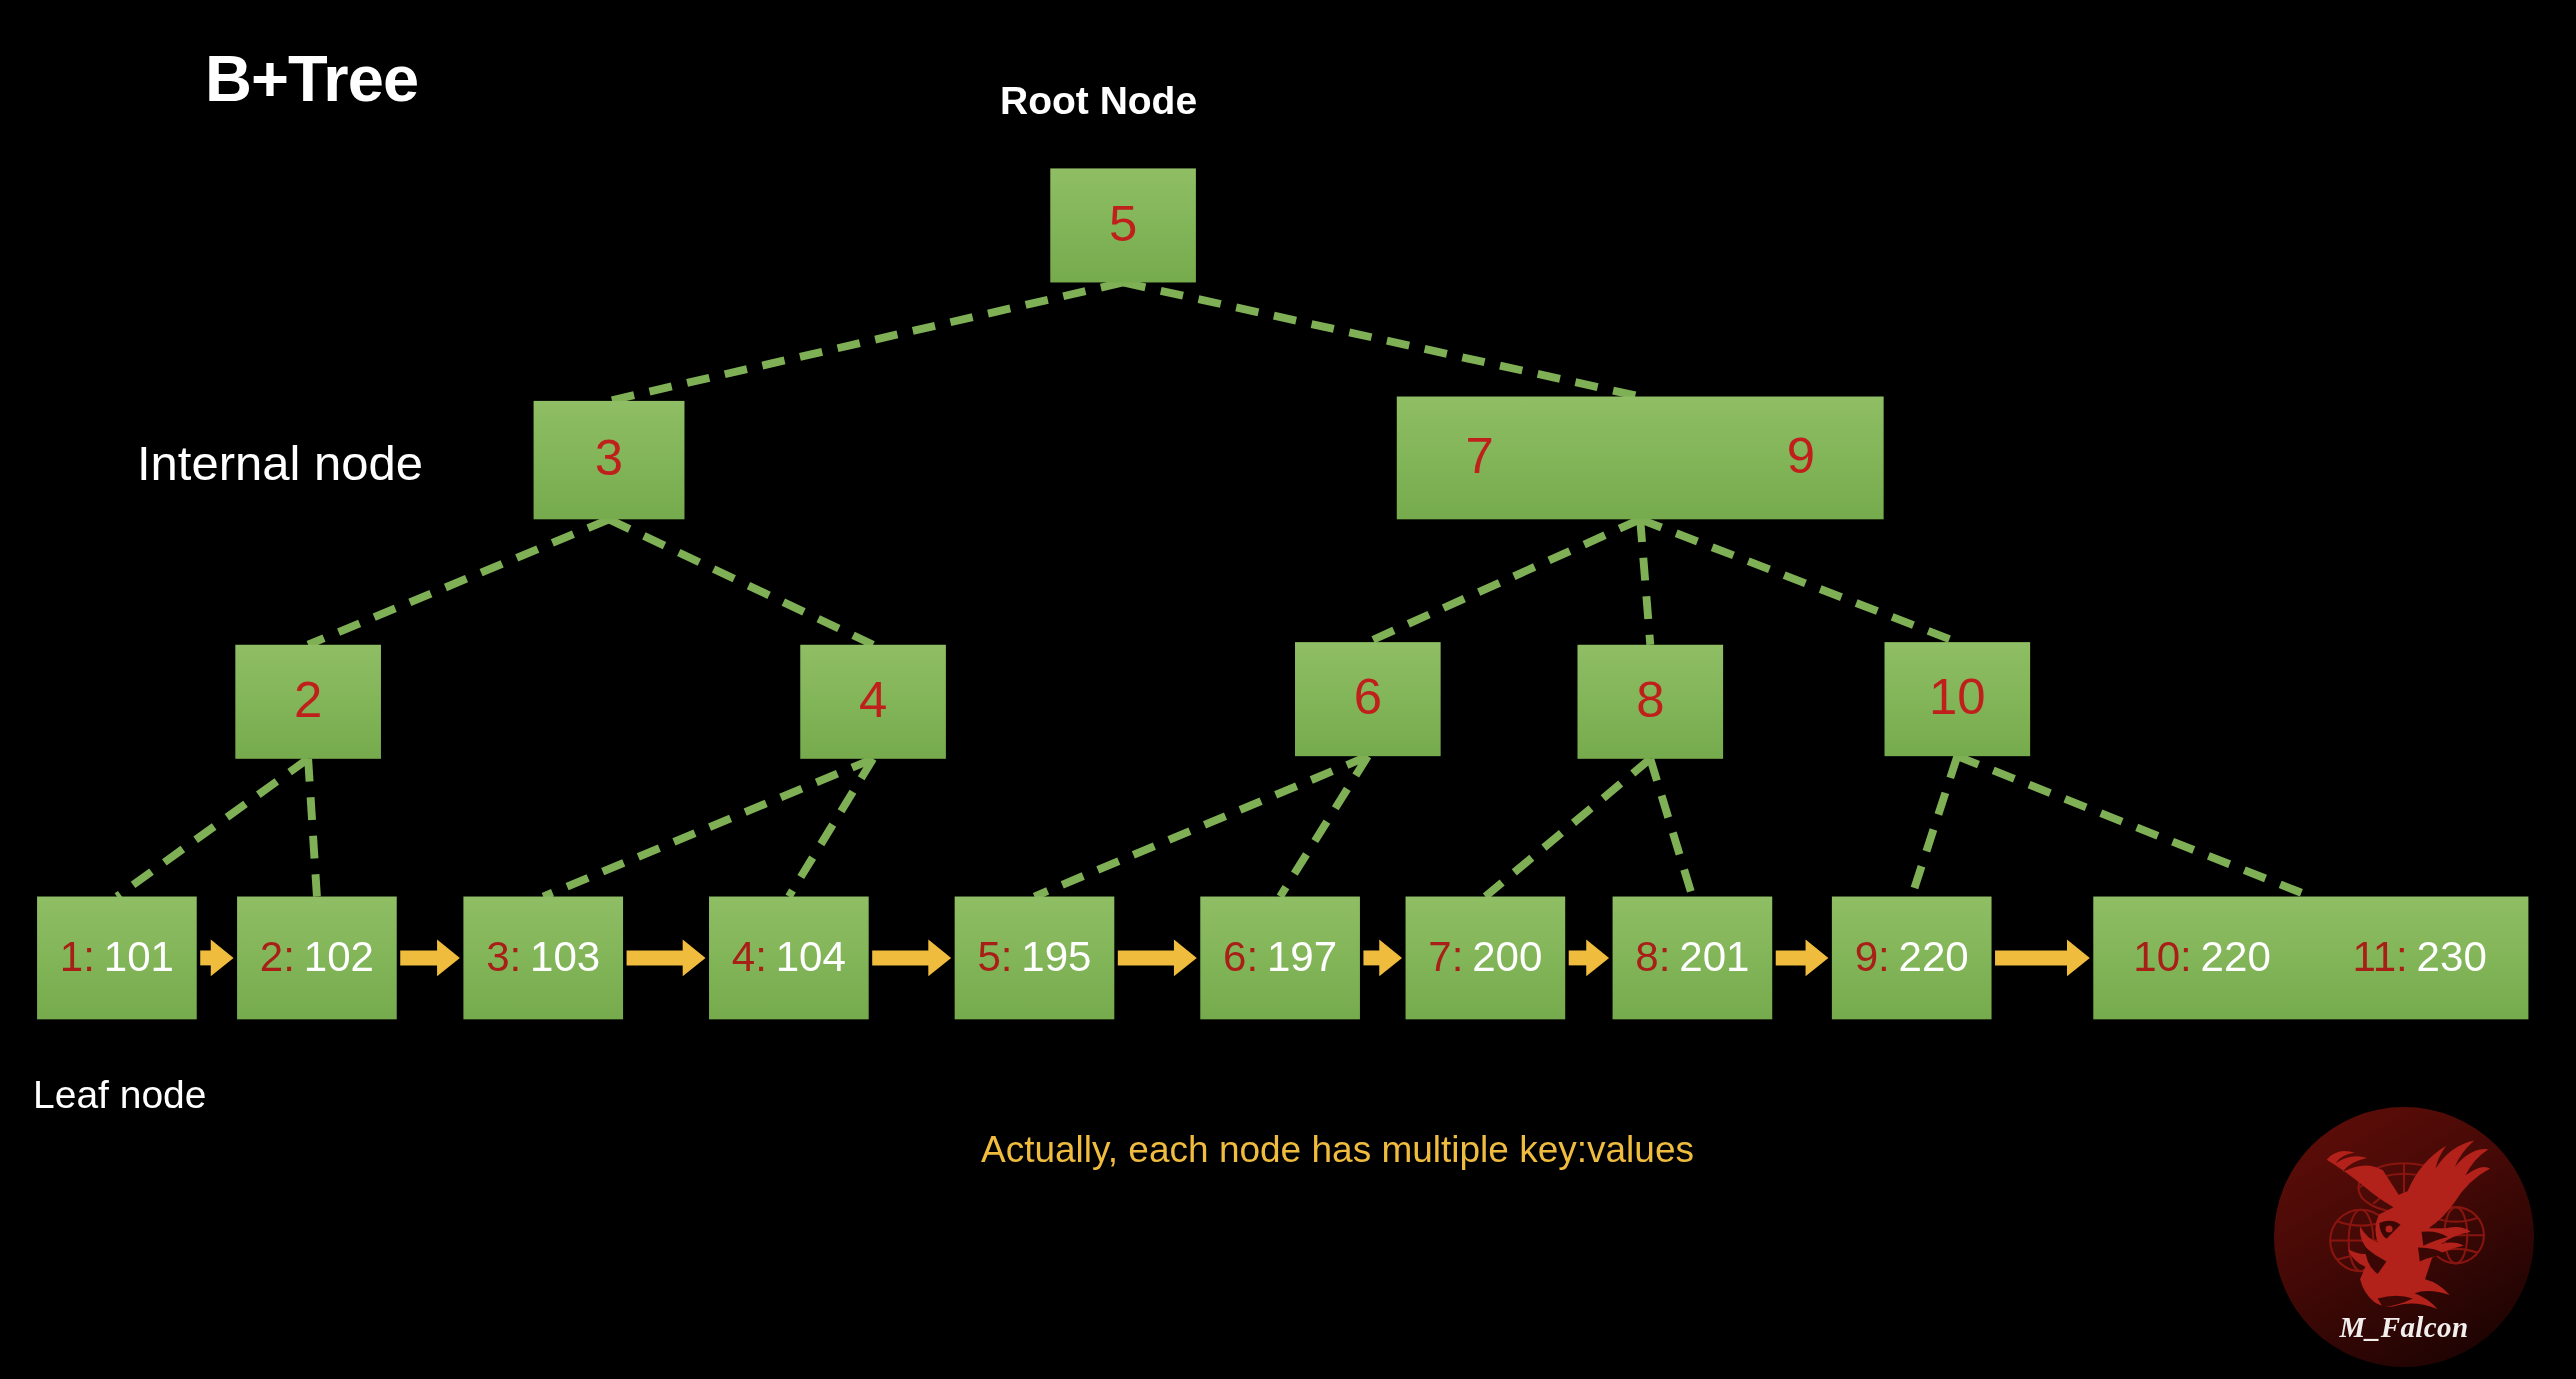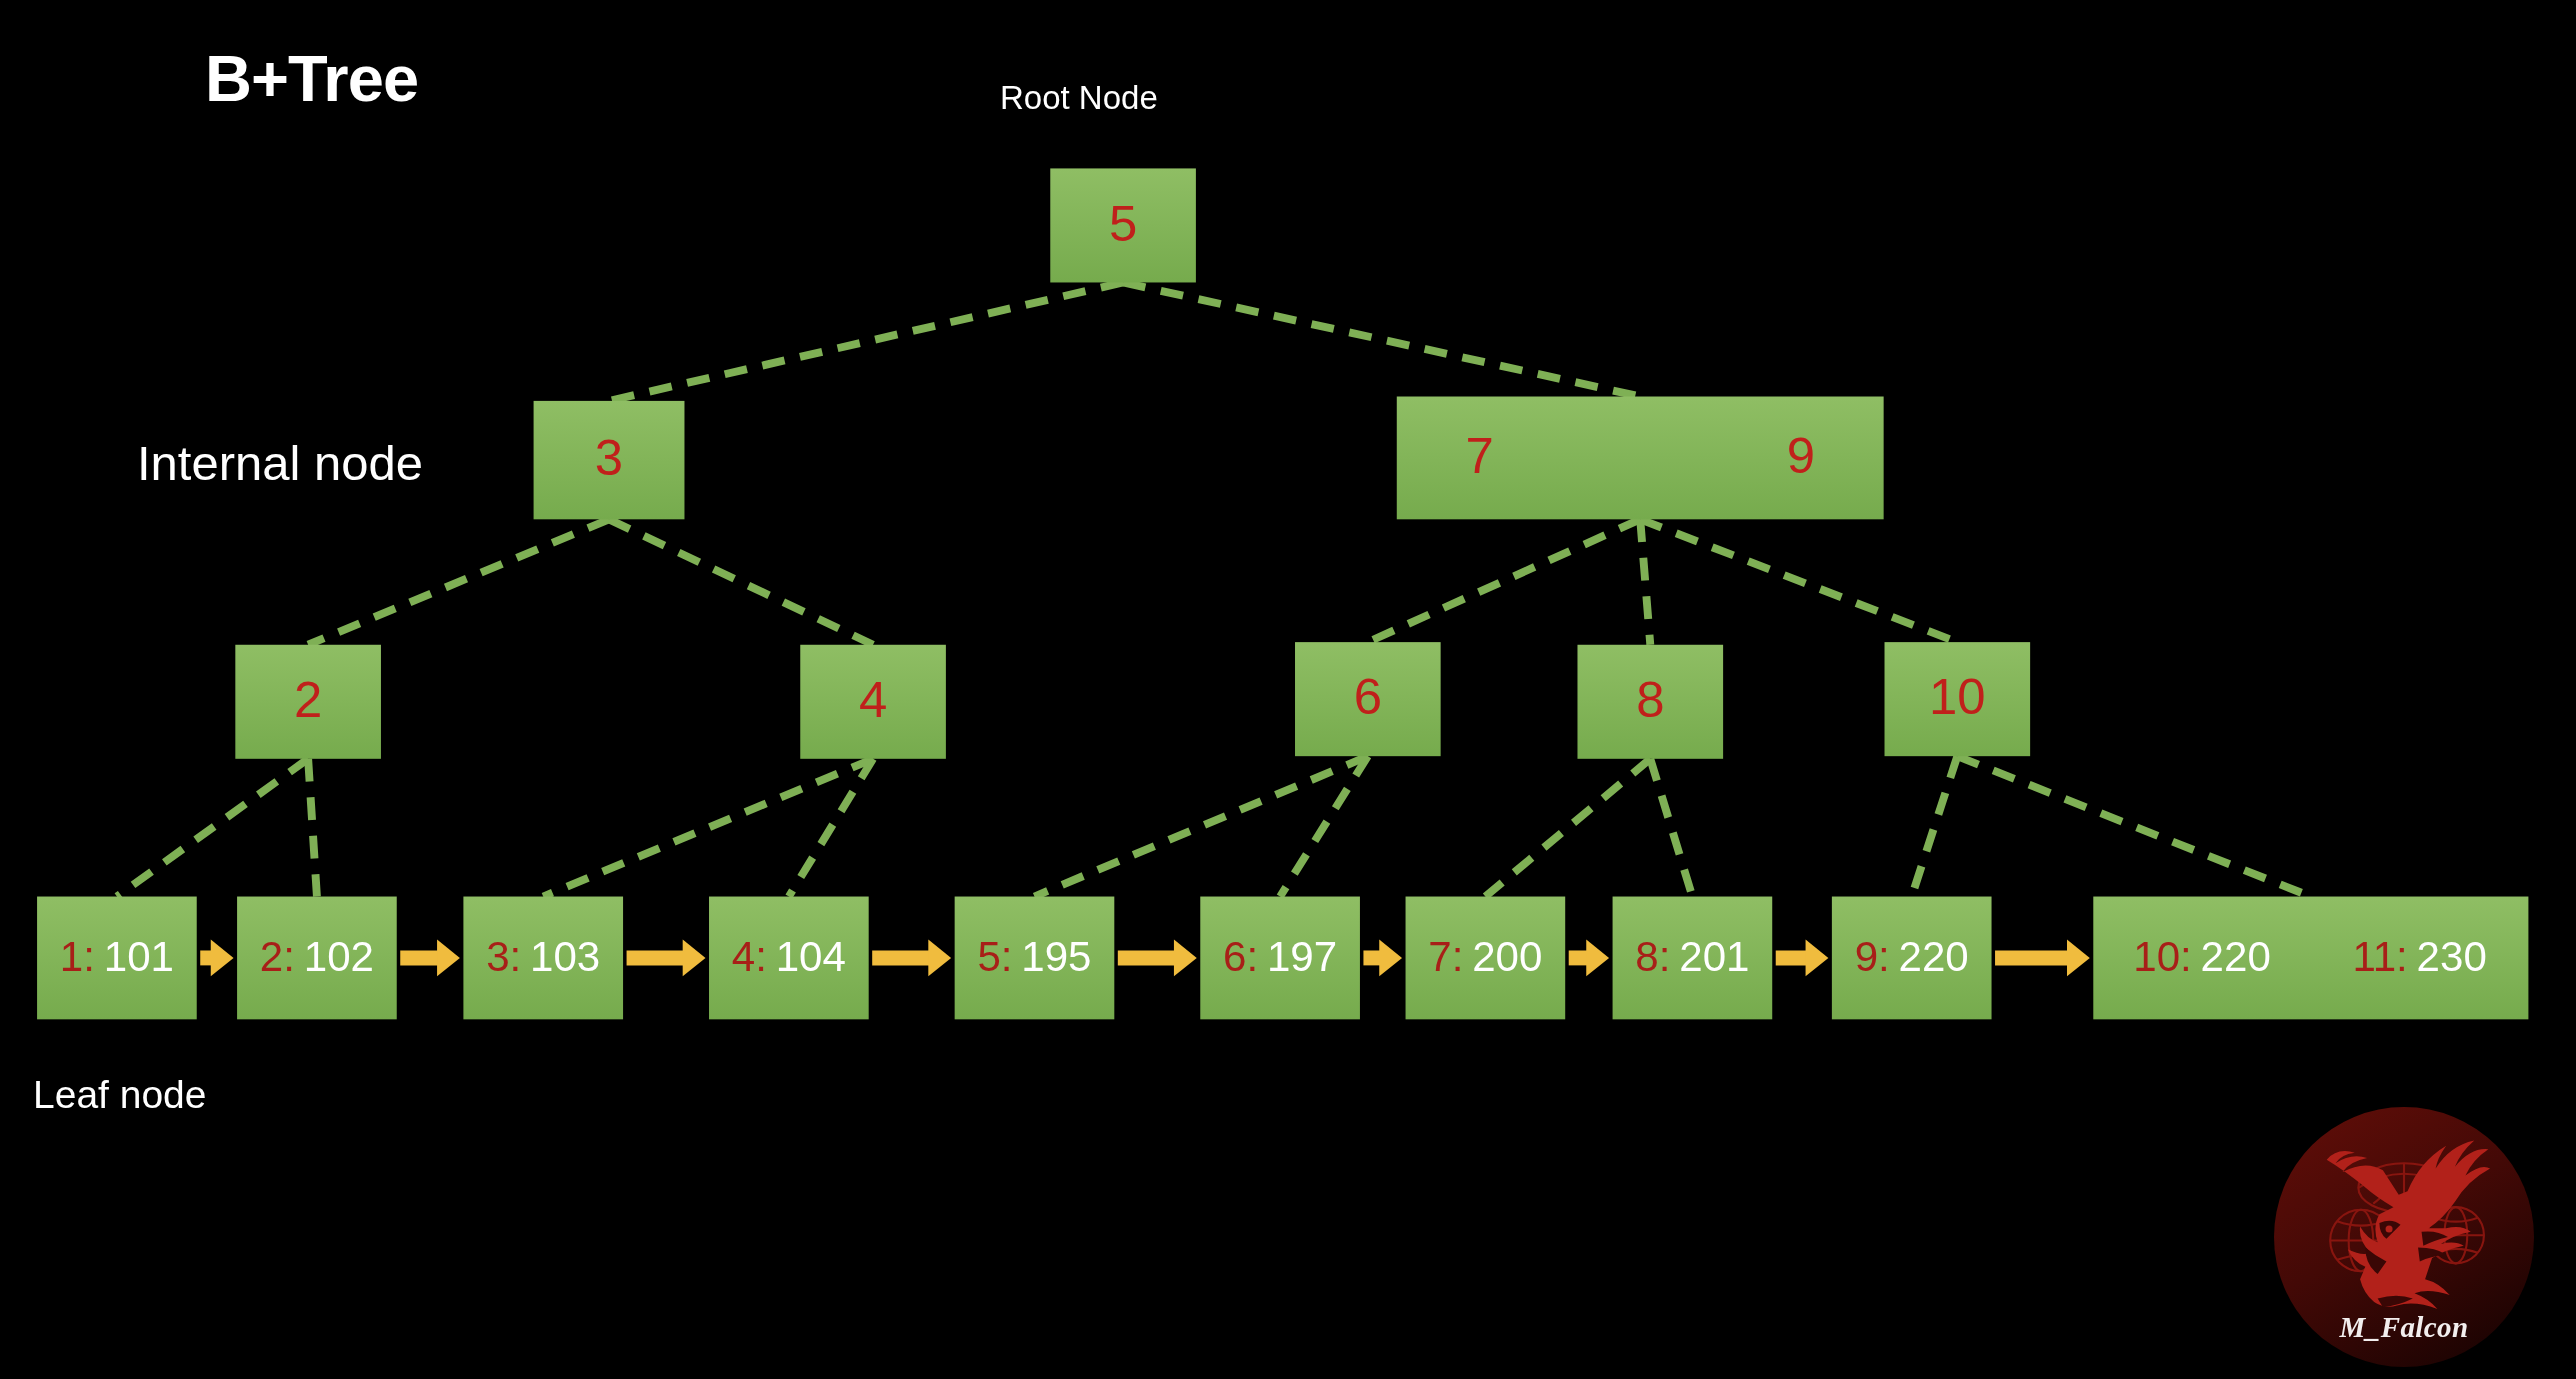--- a/index.html
+++ b/index.html
@@ -33,22 +33,22 @@
   #title-btree {
     left: 205px;
     top: 46px;
     font-size: 65px;
     font-weight: bold;
     letter-spacing: -0.9px;
   }
   #label-root {
     left: 1000px;
     top: 81px;
-    font-size: 33px;
-    font-weight: normal;
+    font-size: 39px;
+    font-weight: bold;
   }
   #label-internal {
     left: 137px;
     top: 412px;
     font-size: 49px;
     font-weight: normal;
     margin-top: 27px;
   }
   #label-leaf {
     left: 33px;
@@ -287,20 +287,21 @@
         </g>
         <g>
           <rect x="2386" y="1022" width="496" height="140" class="node-rect"></rect>
           <text x="2510" y="1094" text-anchor="middle" dominant-baseline="middle"><tspan class="leaf-key">10:</tspan><tspan class="leaf-val" dx="10">220</tspan></text>
           <text x="2758" y="1094" text-anchor="middle" dominant-baseline="middle"><tspan class="leaf-key">11:</tspan><tspan class="leaf-val" dx="10">230</tspan></text>
         </g>
       </g>
   </svg>
 
   <div id="note-block">
+    <div>Actually, each node has multiple key:values</div>
   </div>
 
   <div id="watermark">
     <svg viewBox="0 0 296 296" width="260" height="260">
       <circle cx="148" cy="148" r="148" fill="url(#logoGrad)"></circle>
       <g fill="none" stroke="#8C1610" stroke-width="2.4" opacity="0.95">
         <ellipse cx="148" cy="92" rx="52" ry="28"></ellipse>
         <path d="M96 92 Q148 60 200 92"></path>
         <path d="M113 74 Q148 84 113 110"></path>
         <path d="M183 74 Q148 84 183 110"></path>

